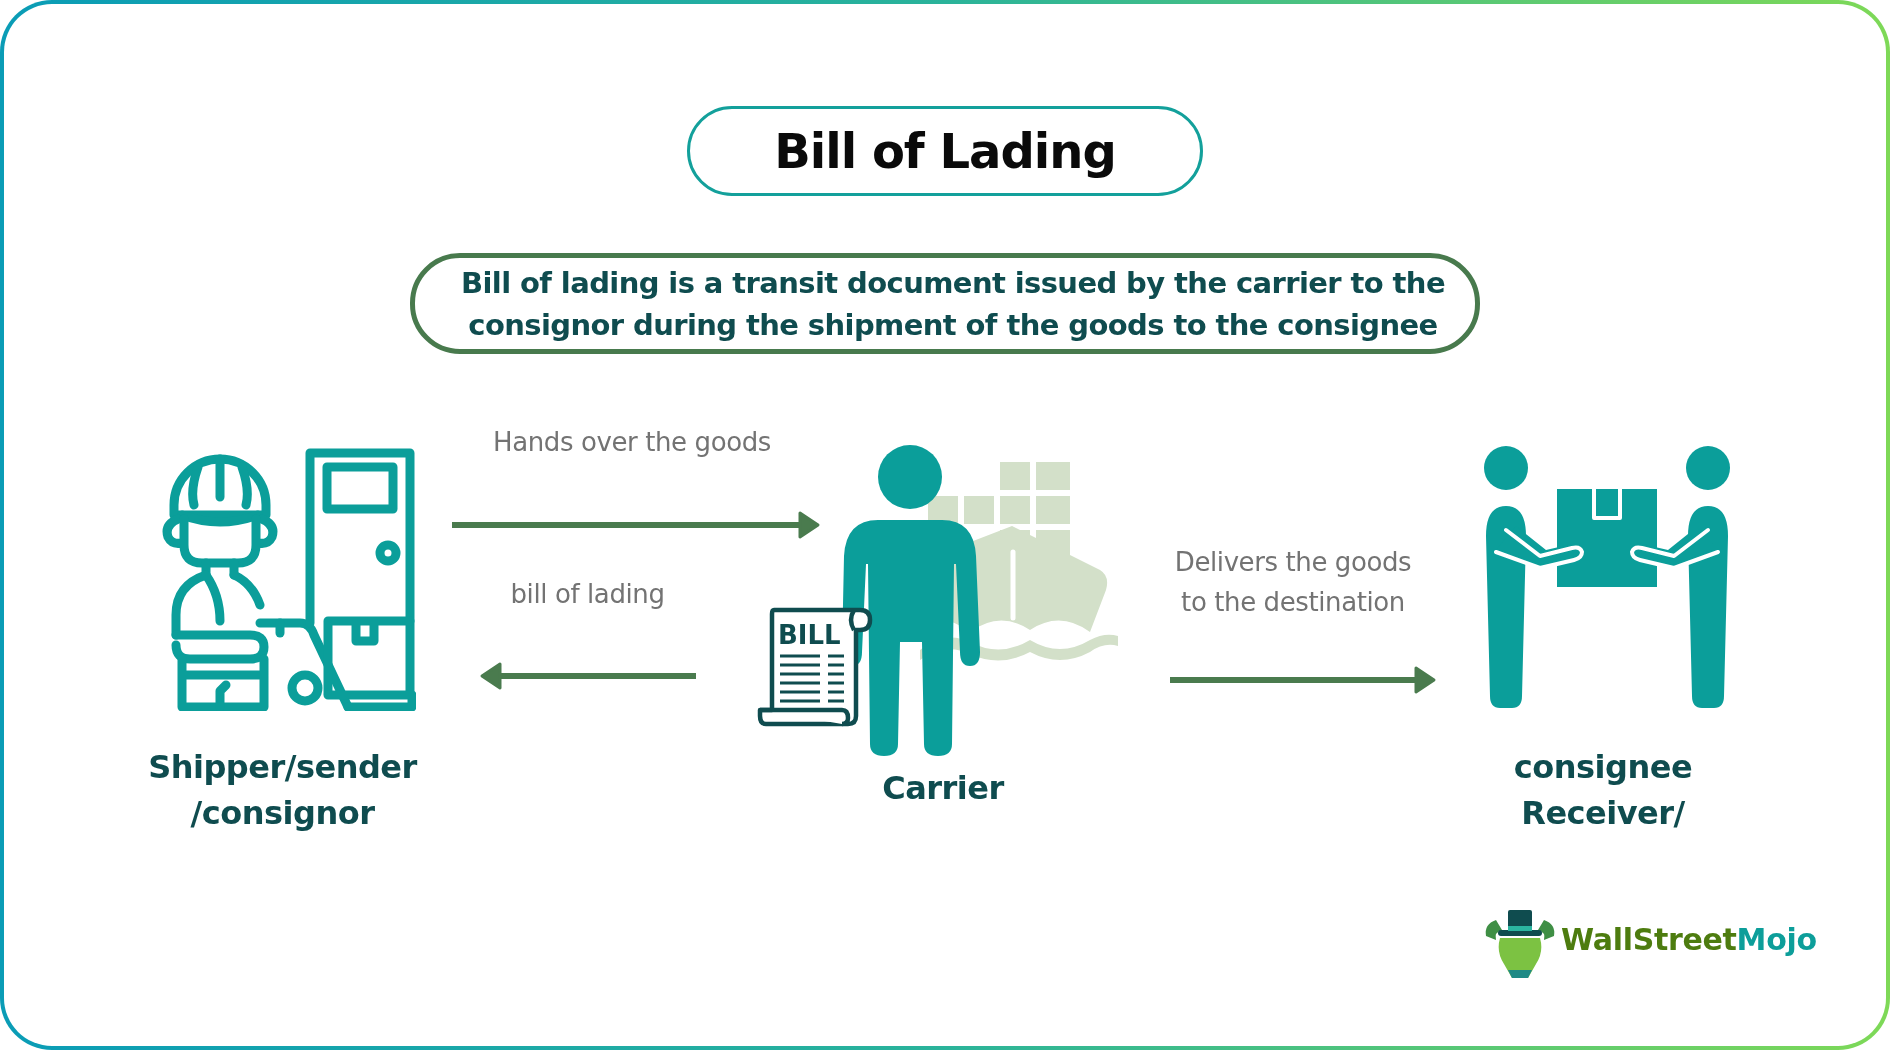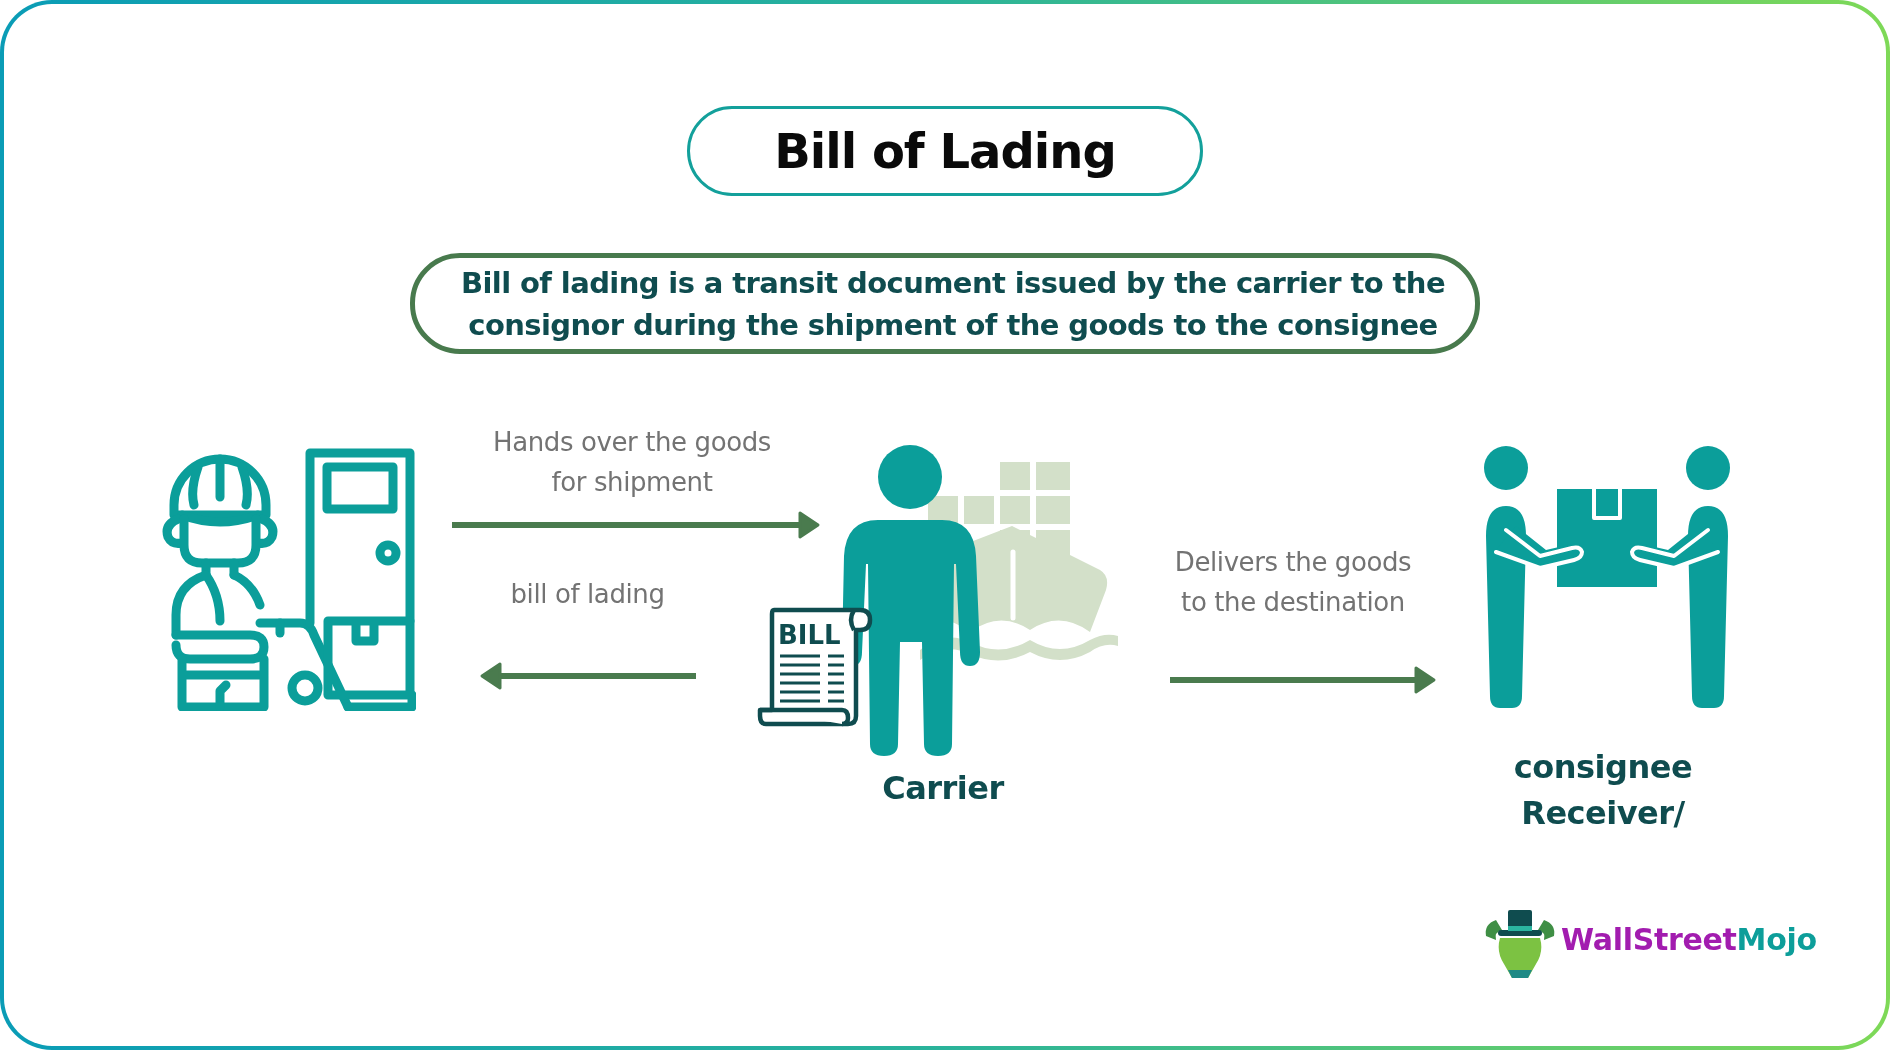--- a/index.html
+++ b/index.html
@@ -77,21 +77,20 @@
 
   <path d="M188 262 L252 262 L252 250 L168 250"></path>
   <circle cx="98" cy="250" r="0"></circle>
 </svg>
 <svg class="abs" style="left:285px;top:668px" width="40" height="40" viewBox="0 0 40 40">
   <circle cx="20" cy="20" r="13" fill="none" stroke="#0b9e9a" stroke-width="9"></circle>
 </svg>
 
 <div class="abs flow-text" style="left:452px;top:422px;width:360px;">
   <div>Hands over the goods</div>
-  <div>for shipment</div>
 </div>
 <svg class="abs" style="left:450px;top:510px" width="372" height="30" viewBox="0 0 372 30">
   <line x1="2" y1="15" x2="355" y2="15" stroke="#4a7b4e" stroke-width="6"></line>
   <path d="M350 3 L368 15 L350 27 Z" fill="#4a7b4e" stroke="#4a7b4e" stroke-width="3" stroke-linejoin="round"></path>
 </svg>
 
 <div class="abs flow-text" style="left:460px;top:574px;width:255px;">
   <div>bill of lading</div>
 </div>
 <svg class="abs" style="left:478px;top:661px" width="222" height="30" viewBox="0 0 222 30">
@@ -165,33 +164,35 @@
     <path d="M222 80 L192 104 L166 98 Q158 96 156 104 Q156 112 164 114 L196 122 L242 104 Z"></path>
   </g>
   <g fill="none" stroke="#ffffff" stroke-width="4" stroke-linecap="round" stroke-linejoin="round">
     <path d="M118 43 L118 72 L144 72 L144 43"></path>
     <path d="M30 84 L64 110 L96 102 Q104 100 106 106 Q106 112 98 114 L64 122 L20 106"></path>
     <path d="M232 84 L198 110 L166 102 Q158 100 156 106 Q156 112 164 114 L198 122 L242 106"></path>
   </g>
 </svg>
 
 <div class="abs party-label" style="left:120px;top:744px;width:325px;">
+  <div>Shipper/sender</div>
+  <div>/consignor</div>
 </div>
 <div class="abs party-label" style="left:840px;top:765px;width:206px;">
   <div>Carrier</div>
 </div>
 <div class="abs party-label" style="left:1470px;top:744px;width:266px;">
   <div>consignee</div>
   <div>Receiver/</div>
 </div>
 
 <svg class="abs" style="left:1482px;top:908px" width="76" height="72" viewBox="0 0 76 72">
   <path d="M4 28 Q2 16 14 12 L20 22 Q12 24 14 32 Z" fill="#3f8f45"></path>
   <path d="M72 28 Q74 16 62 12 L56 22 Q64 24 62 32 Z" fill="#3f8f45"></path>
   <path d="M18 30 L58 30 Q62 44 54 56 L46 70 L30 70 L22 56 Q14 44 18 30 Z" fill="#7cc242"></path>
   <path d="M26 62 L50 62 L46 70 L30 70 Z" fill="#1f8a86"></path>
   <rect x="26" y="2" width="24" height="22" rx="2" fill="#0f4c4f"></rect>
   <rect x="16" y="22" width="44" height="6" rx="3" fill="#0f4c4f"></rect>
   <rect x="26" y="18" width="24" height="5" fill="#2bb5a0"></rect>
 </svg>
 <div class="abs logo-text" style="left:1561px;top:922px;">
-  <span style="color:#a21caf">WallStreet</span><span style="color:#0d9e9a">Mojo</span>
+  <span style="color:#4d7c0f">WallStreet</span><span style="color:#0d9e9a">Mojo</span>
 </div>
 
 </body></html>

